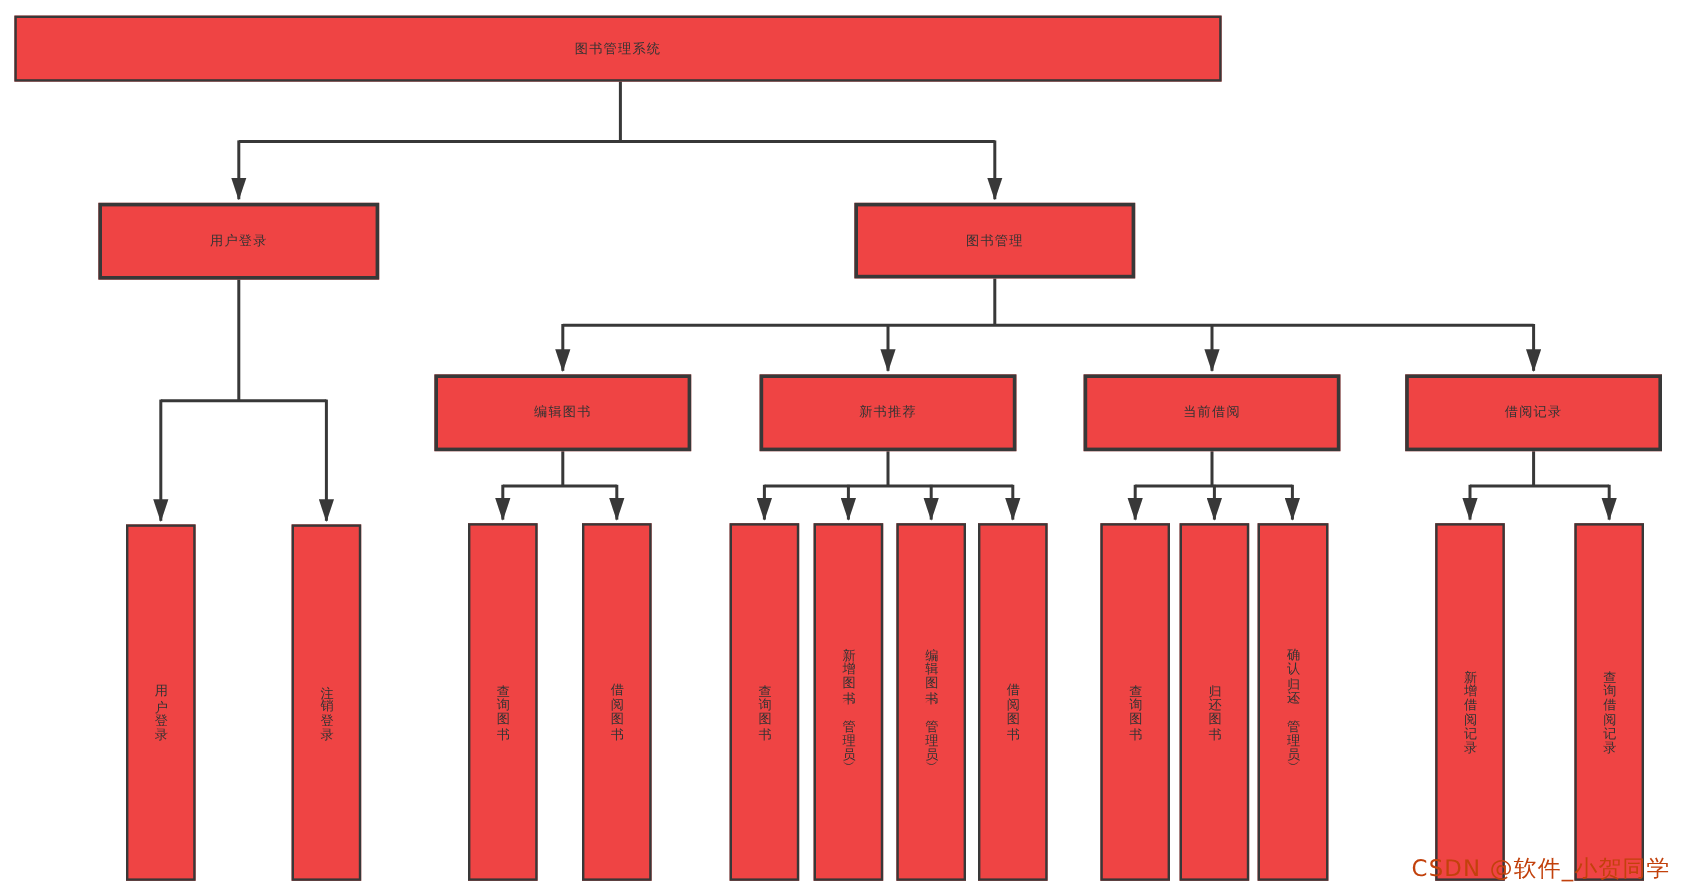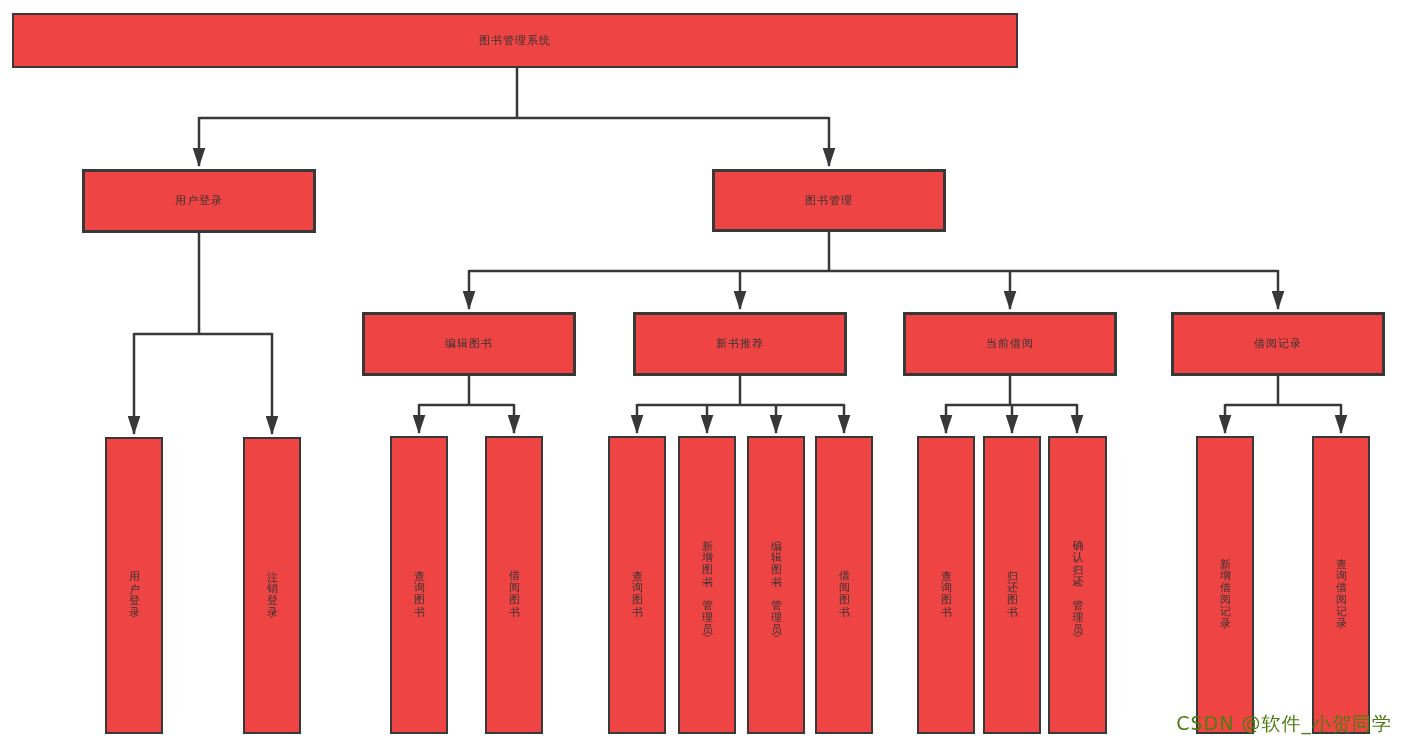--- a/index.html
+++ b/index.html
@@ -38,21 +38,21 @@
     letter-spacing: 12px;
     line-height: 1;
     white-space: pre;
   }
   .watermark {
     position: absolute;
     right: 13px;
     top: 711px;
     font-size: 19px;
     letter-spacing: 1px;
-    color: #4d7c0f;
+    color: #c2410c;
     z-index: 5;
     white-space: nowrap;
   }
 </style>
 </head>
 <body>
 
 <div class="canvas">
 
   <svg class="connectors" viewBox="0 0 1405 747" xmlns="http://www.w3.org/2000/svg">

